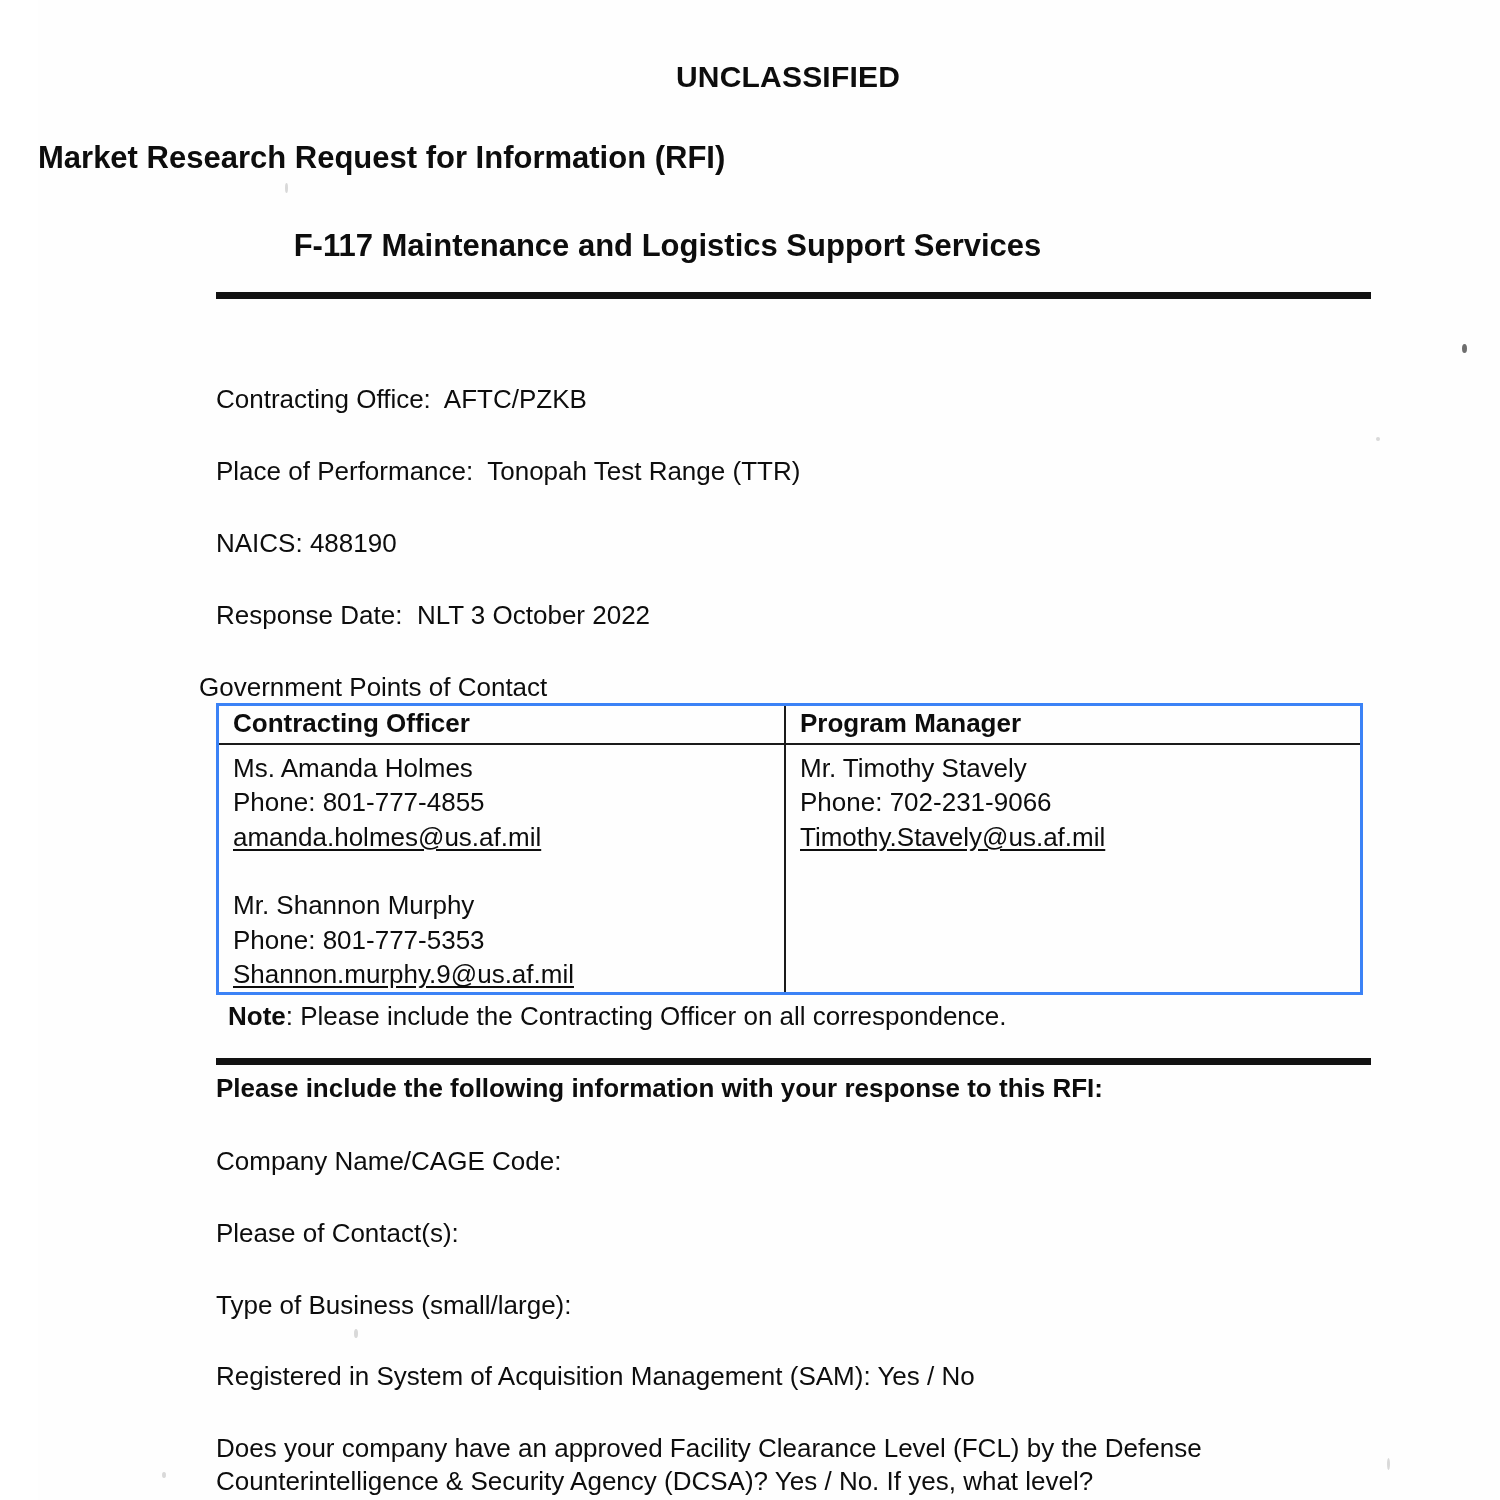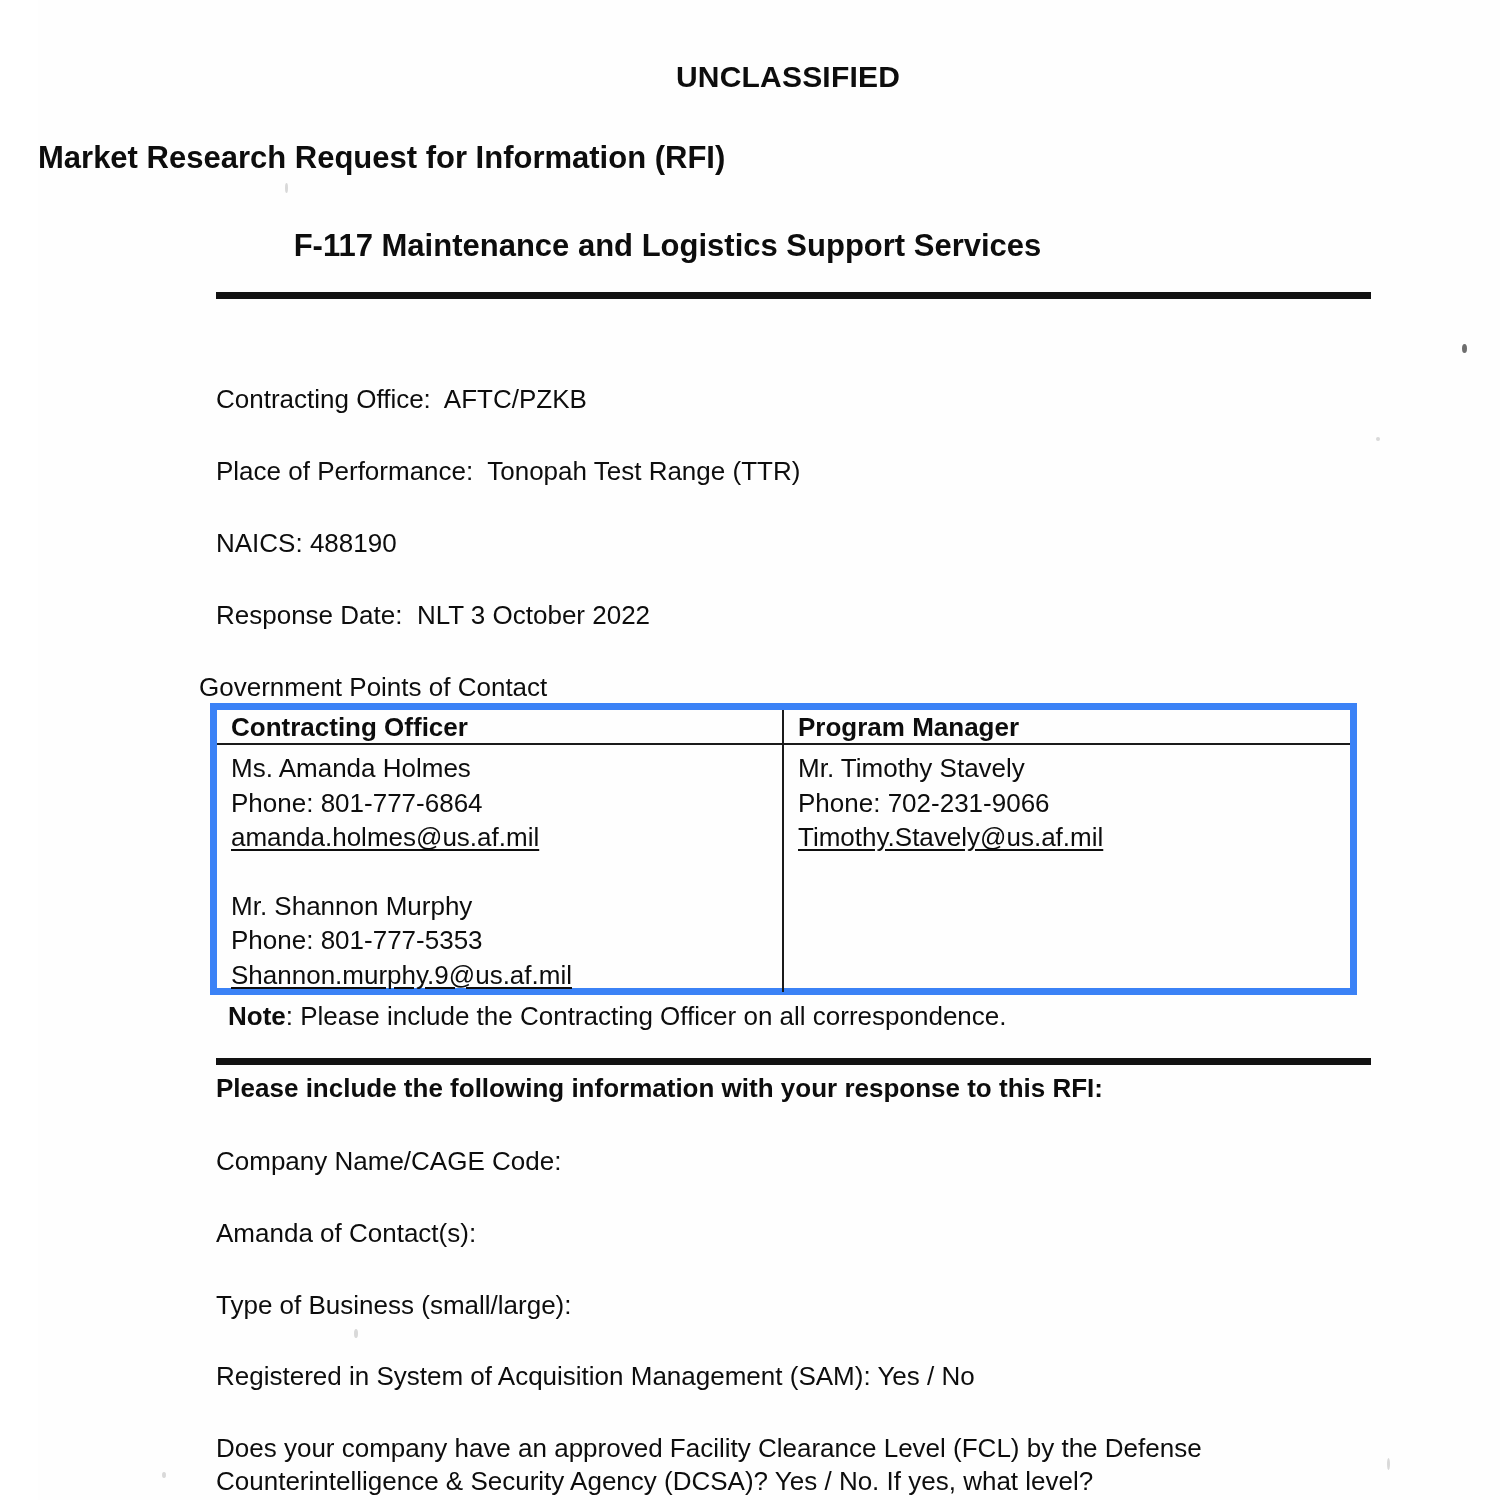--- a/index.html
+++ b/index.html
@@ -79,25 +79,25 @@
   
   .poc-label {
     position: absolute;
     left: 161px;
     top: 672px;
     font-size: 26px;
   }
 
   .poc-table {
     position: absolute;
-    left: 172px;
+    left: 178px;
     top: 703px;
     width: 1147px;
     height: 292px;
-    border: 7px solid #3b82f6;
+    border: 3px solid #3b82f6;
     box-sizing: border-box;
     display: flex;
     flex-direction: column;
   }
   .poc-head {
     display: flex;
     height: 39px;
     border-bottom: 2px solid #1a1a1a;
     box-sizing: border-box;
   }
@@ -187,21 +187,21 @@
       </div>
       <div class="col-right">
         <div class="cell-head">Program Manager</div>
       </div>
     </div>
 
     <div class="poc-body">
       <div class="col-left">
         <div class="cell">
           <span class="nm">Ms. Amanda Holmes</span>
-          <span class="ph">Phone:  801-777-6864</span>
+          <span class="ph">Phone:  801-777-4855</span>
           <span class="em">amanda.holmes@us.af.mil</span>
         </div>
         <div class="gap"></div>
         <div class="cell">
           <span class="nm">Mr. Shannon Murphy</span>
           <span class="ph">Phone: 801-777-5353</span>
           <span class="em">Shannon.murphy.9@us.af.mil</span>
         </div>
       </div>
 
@@ -215,19 +215,19 @@
     </div>
   </div>
 
   <div class="note"><b>Note</b><span>: Please include the Contracting Officer on all correspondence.</span></div>
 
   <div class="rule r2"></div>
 
   <div class="lower-heading">Please include the following information with your response to this RFI:</div>
 
   <div class="qline" style="top:1145px;">Company Name/CAGE Code:</div>
-  <div class="qline" style="top:1217px;">Amanda of Contact(s):</div>
+  <div class="qline" style="top:1217px;">Please of Contact(s):</div>
   <div class="qline" style="top:1289px;">Type of Business (small/large):</div>
   <div class="qline" style="top:1360px;">Registered in System of Acquisition Management (SAM):  Yes / No</div>
   <div class="qline" style="top:1432px;">Does your company have an approved Facility Clearance Level (FCL) by the Defense
 Counterintelligence &amp; Security Agency (DCSA)?  Yes / No.  If yes, what level?</div>
 
 </div>
 
 </body></html>

